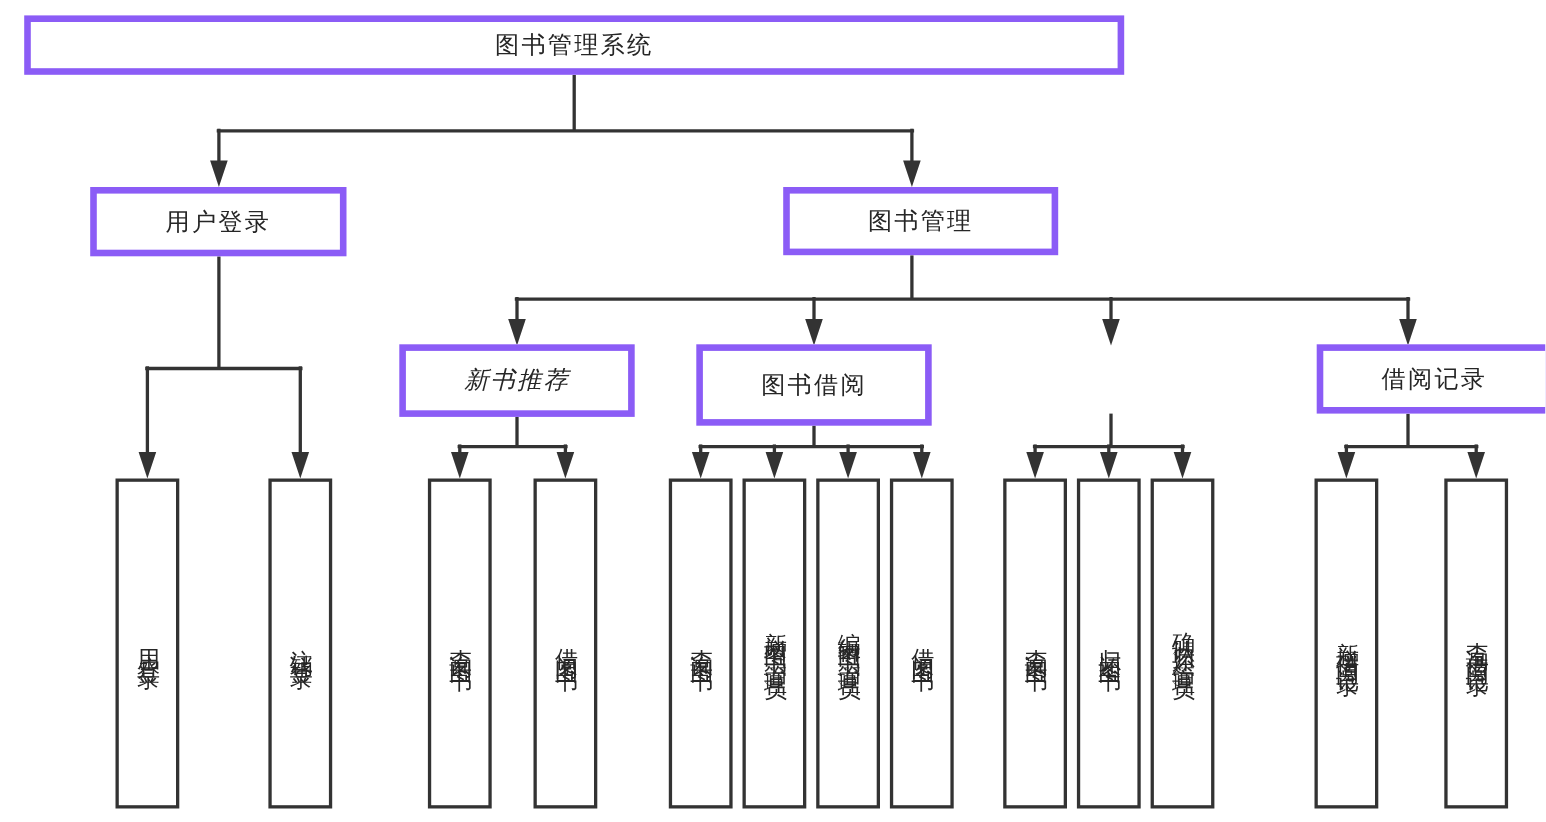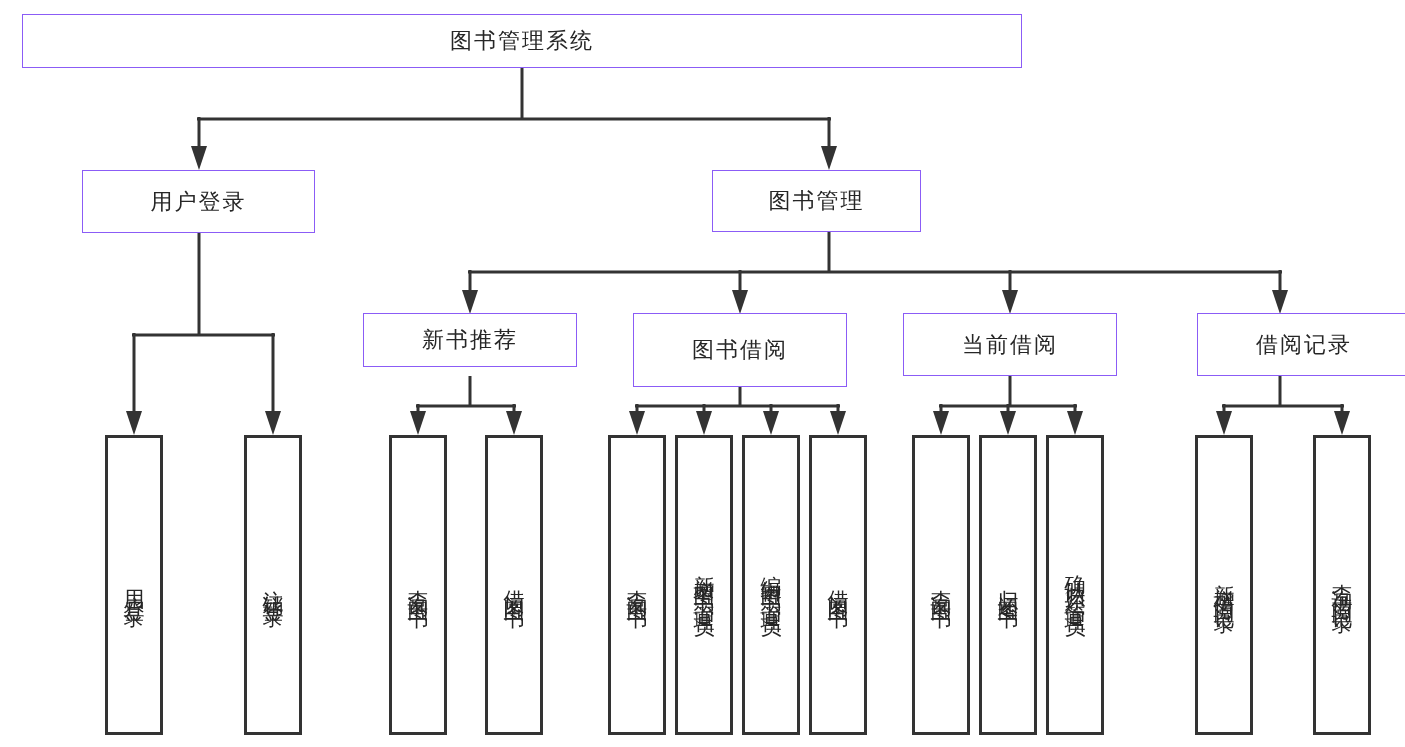--- a/index.html
+++ b/index.html
@@ -7,21 +7,21 @@
     position:relative;
     width:1405px;height:747px;
     background:#ffffff;
     font-family:"Liberation Sans","DejaVu Sans",sans-serif;
     overflow:hidden;
   }
   .connector-layer{position:absolute;left:0;top:0;width:1405px;height:747px;}
   .hnode{
     position:absolute;
     box-sizing:border-box;
-    border:1px solid #8b5cf6;
+    border:6px solid #8b5cf6;
     background:#ffffff;
     display:flex;align-items:center;justify-content:center;
     font-size:22px;letter-spacing:2px;color:#262626;
     z-index:2;
   }
   .vnode{
     position:absolute;
     box-sizing:border-box;
     border:3px solid #333333;
     background:#ffffff;
@@ -125,25 +125,24 @@
       <line x1="1224" y1="404" x2="1224" y2="413"></line>
       <polygon points="1216,411 1232,411 1224,435"></polygon>
       <line x1="1342" y1="404" x2="1342" y2="413"></line>
       <polygon points="1334,411 1350,411 1342,435"></polygon>
     </g>
   </svg>
 
   <div class="hnode" style="left:22px;top:14px;width:1000px;height:54px;">图书管理系统</div>
 
   <div class="hnode" style="left:82px;top:170px;width:233px;height:63px;">用户登录</div>
-  <div class="hnode" style="left:712px;top:170px;width:209px;height:62px;">图书管理</div>
+  <div class="hnode" style="left:712px;top:170px;width:250px;height:62px;">图书管理</div>
 
-  <div class="hnode" style="left:363px;top:313px;width:214px;height:54px;">新书推荐</div>
+  <div class="hnode" style="left:363px;top:313px;width:214px;height:66px;font-style:italic;">新书推荐</div>
   <div class="hnode" style="left:633px;top:313px;width:214px;height:74px;">图书借阅</div>
-  <div class="hnode" style="left:903px;top:313px;width:214px;height:63px;">当前借阅</div>
   <div class="hnode" style="left:1197px;top:313px;width:214px;height:63px;">借阅记录</div>
 
   <div class="vnode" style="left:105px;">
     <span class="vtext">用户登录</span>
   </div>
   <div class="vnode" style="left:244px;">
     <span class="vtext">注销登录</span>
   </div>
 
   <div class="vnode" style="left:389px;">

